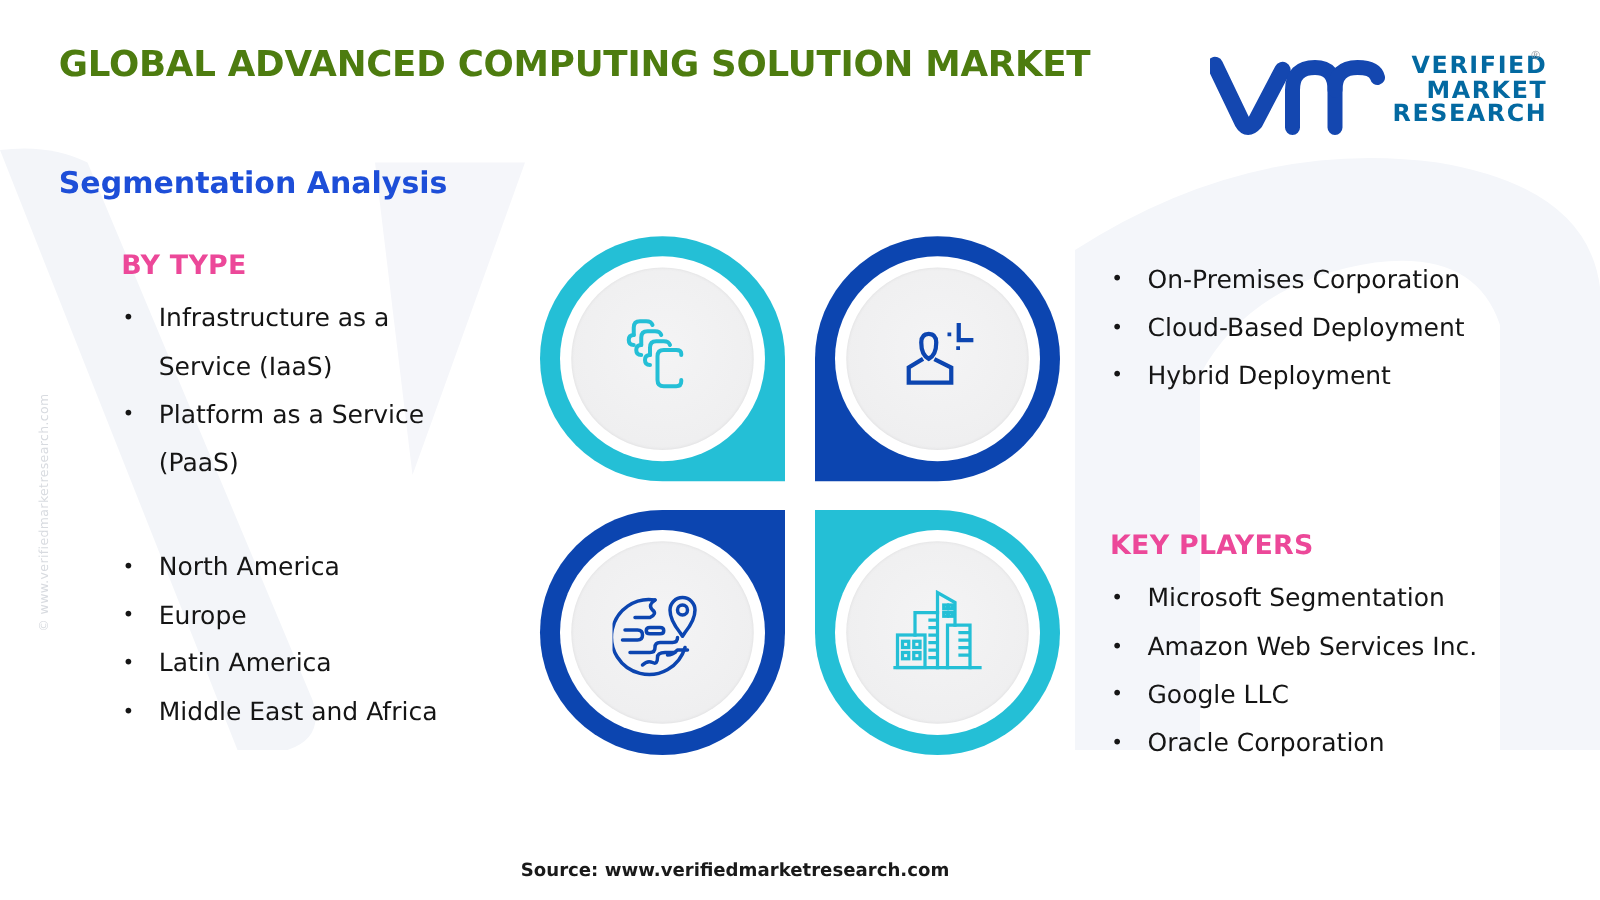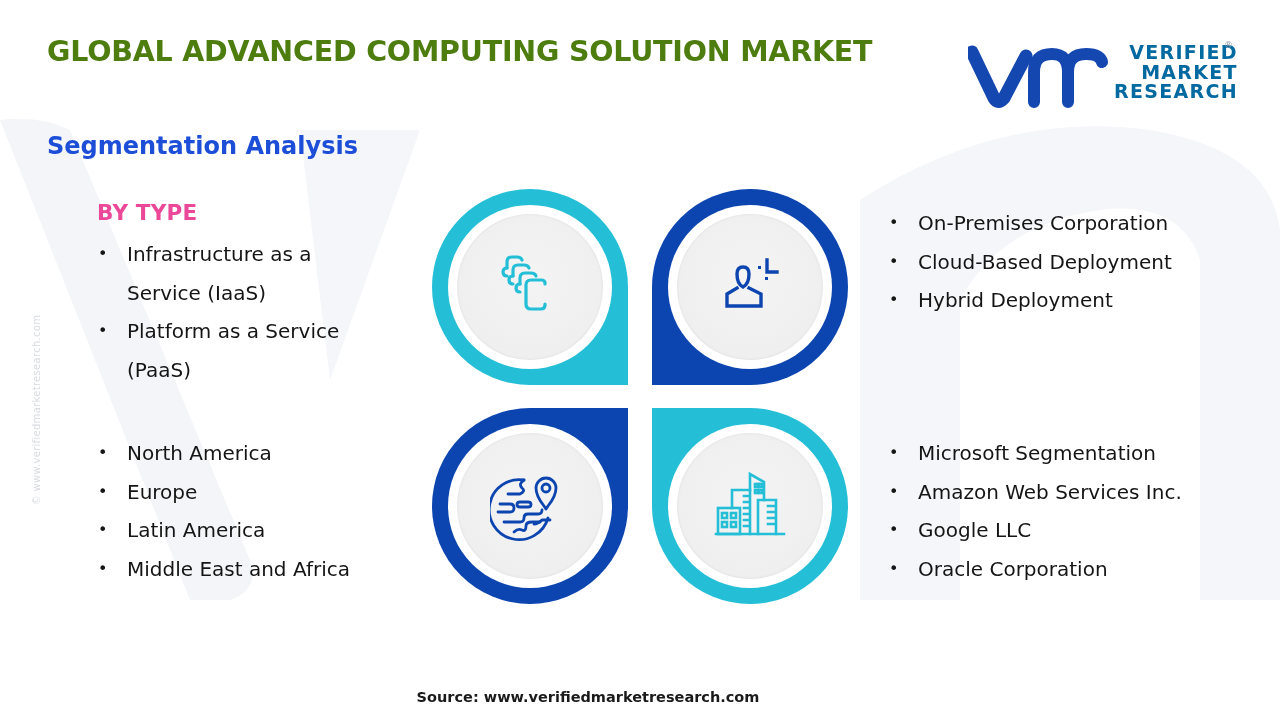--- a/index.html
+++ b/index.html
@@ -126,20 +126,21 @@
 <div class="segment seg-geo">
   <ul class="seg-list">
     <li><span class="bullet">•</span><span>North America</span></li>
     <li><span class="bullet">•</span><span>Europe</span></li>
     <li><span class="bullet">•</span><span>Latin America</span></li>
     <li><span class="bullet">•</span><span>Middle East and Africa</span></li>
   </ul>
 </div>
 
 <div class="segment seg-players">
+  <div class="seg-heading">KEY PLAYERS</div>
   <ul class="seg-list">
     <li><span class="bullet">•</span><span>Microsoft Segmentation</span></li>
     <li><span class="bullet">•</span><span>Amazon Web Services Inc.</span></li>
     <li><span class="bullet">•</span><span>Google LLC</span></li>
     <li><span class="bullet">•</span><span>Oracle Corporation</span></li>
   </ul>
 </div>
 
 <div class="petal cyan tl">
   <div class="ring">

